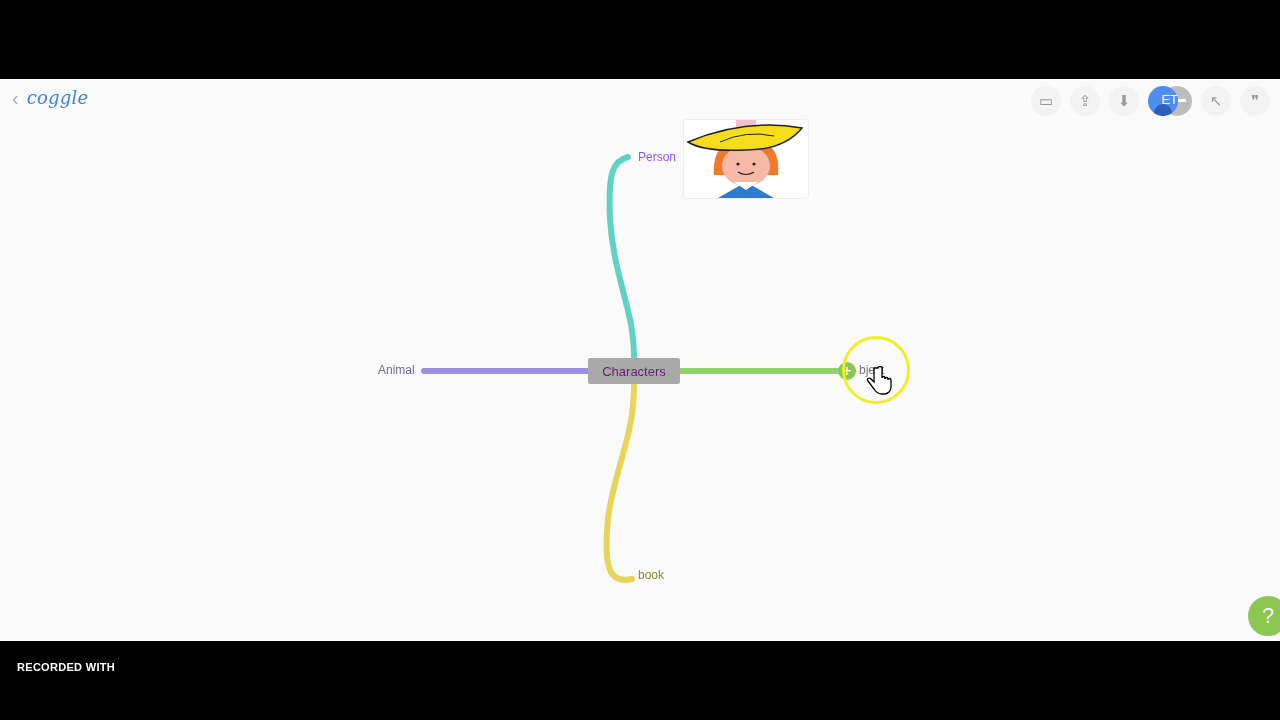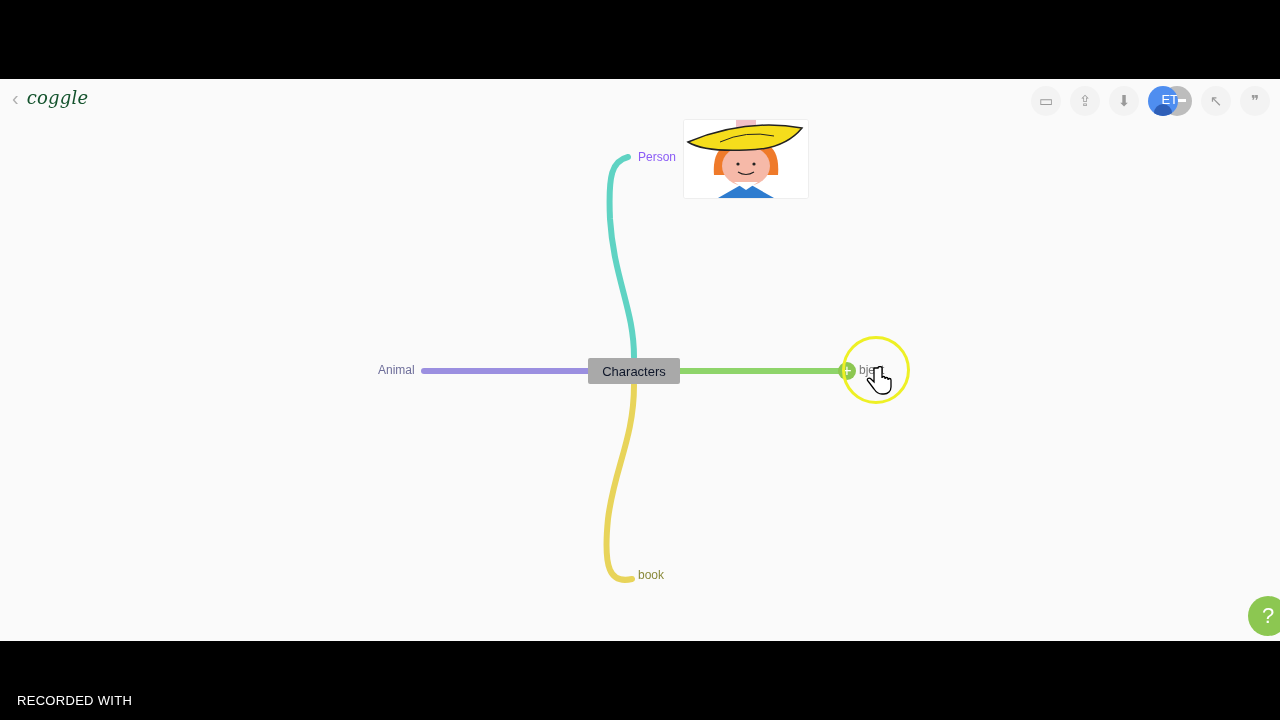--- a/index.html
+++ b/index.html
@@ -3,42 +3,42 @@
 <meta charset="utf-8">
 <style>
   html, body { margin:0; padding:0; }
   body { width:1280px; height:720px; position:relative; overflow:hidden; background:#000; font-family:"Liberation Sans", sans-serif; }
   .topbar { position:absolute; left:0; top:0; width:1280px; height:79px; background:#000; }
   .app { position:absolute; left:0; top:79px; width:1280px; height:562px; background:#fafafa; overflow:hidden; }
   .bottombar { position:absolute; left:0; top:641px; width:1280px; height:79px; background:#000; }
 
   .back { position:absolute; left:12px; top:8px; display:flex; align-items:center; gap:8px; color:#a9a9a9; cursor:pointer; }
   .back .chev { font-size:20px; line-height:20px; color:#b0b0b0; }
-  .back .logo { font-family:"DejaVu Serif", serif; font-style:italic; font-size:18px; color:#14532d; letter-spacing:0.2px; }
+  .back .logo { font-family:"DejaVu Serif", serif; font-style:italic; font-size:18px; color:#3b82f6; letter-spacing:0.2px; }
 
   .tools { position:absolute; right:10px; top:7px; display:flex; gap:9px; align-items:center; }
   .tool { width:30px; height:30px; border-radius:50%; background:#f3f3f3; display:flex; align-items:center; justify-content:center; color:#9a9a9a; font-size:15px; cursor:pointer; }
   .avatar-wrap { position:relative; width:44px; height:30px; }
   .avatar-bg { position:absolute; left:14px; top:0; width:30px; height:30px; border-radius:50%; background:#bdbdbd; }
   .avatar-bg:after { content:""; position:absolute; left:15px; top:13px; width:9px; height:3px; background:#fff; }
   .avatar { position:absolute; left:0; top:0; width:30px; height:30px; border-radius:50%; background:#4f8ef0; color:#fff; font-size:13px; display:flex; align-items:center; justify-content:flex-end; overflow:hidden; }
   .avatar .body { position:absolute; left:6px; top:18px; width:18px; height:14px; border-radius:9px 9px 0 0; background:#2e5fb8; }
   .avatar span { position:relative; z-index:2; margin-top:-4px; }
 
   svg.map { position:absolute; left:0; top:0; }
   .node-text { position:absolute; font-size:12px; white-space:nowrap; }
-  .central { position:absolute; left:588px; top:279px; width:92px; height:26px; background:#a9a9a9; color:#0f172a; font-size:13px; display:flex; align-items:center; justify-content:center; border-radius:2px; cursor:pointer; }
+  .central { position:absolute; left:588px; top:279px; width:92px; height:26px; background:#a9a9a9; color:#701a75; font-size:13px; display:flex; align-items:center; justify-content:center; border-radius:2px; cursor:pointer; }
   .imgcard { position:absolute; left:683px; top:40px; width:124px; height:78px; background:#fff; border:1px solid #eee; border-radius:3px; overflow:hidden; }
   .help { position:absolute; left:1248px; top:517px; width:40px; height:40px; border-radius:50%; background:#8cc751; color:#fff; font-size:22px; display:flex; align-items:center; justify-content:center; cursor:pointer; }
   .addbtn { position:absolute; left:838px; top:283px; width:18px; height:18px; border-radius:50%; background:#8cc751; color:#fff; font-size:16px; line-height:18px; text-align:center; cursor:pointer; }
   .hl { position:absolute; left:842px; top:257px; width:68px; height:68px; border-radius:50%; border:3px solid #eef025; box-sizing:border-box; }
   .cursor { position:absolute; left:866px; top:287px; }
 
   .rec { position:absolute; left:17px; top:20px; color:#fff; }
-  .rec .small { font-size:13px; font-weight:normal; letter-spacing:0.3px;margin-top:32px; }
+  .rec .small { font-size:11px; font-weight:bold; letter-spacing:0.3px; }
   .rec .big { display:flex; align-items:center; gap:6px; margin-top:5px; font-size:17px; font-weight:bold; letter-spacing:0.8px; }
   .rec .dot { width:28px; height:28px; border-radius:50%; border:2px solid #3e8fd2; box-sizing:border-box; display:flex; align-items:center; justify-content:center; }
   .rec .dot i { width:12px; height:12px; border-radius:50%; background:#5ab0ee; display:block; }
 </style>
 </head>
 <body>
 
 <div class="topbar"></div>
 
 <div class="app">

